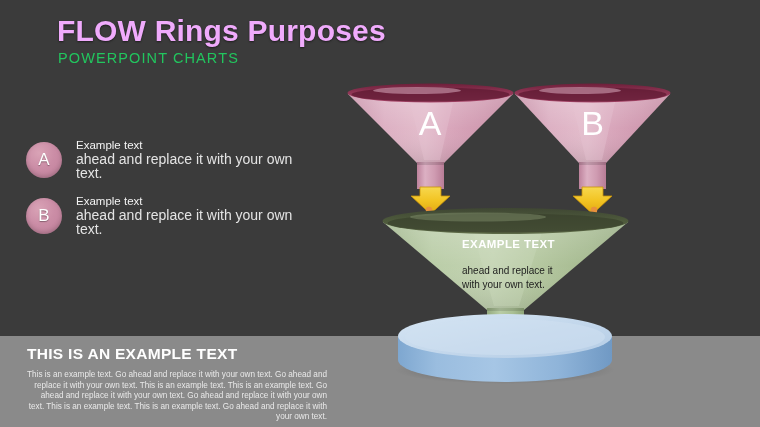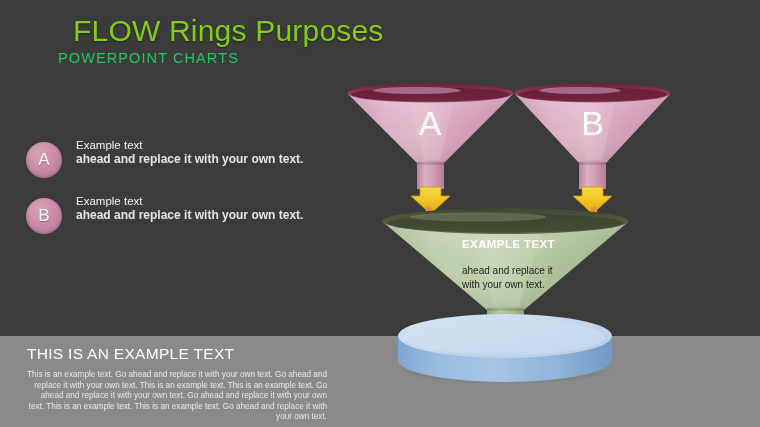--- a/index.html
+++ b/index.html
@@ -14,24 +14,23 @@
     background:#3b3b3b; overflow:hidden;
   }
   
   #lower-band {
     position:absolute; left:0; top:336px; width:760px; height:91px;
     background:#8a8a8a;
   }
   
   #title {
     position:absolute; left:57px; top:14px;
-    font-size:30px; font-weight:400; color:#84cc16;
+    font-size:30px; font-weight:700; color:#f0abfc;
     letter-spacing:.2px; white-space:nowrap;
     text-shadow:0 1px 2px rgba(0,0,0,.5);
-    margin-left:16px;
   }
   #subtitle {
     position:absolute; left:58px; top:50px;
     font-size:14.5px; font-weight:400; color:#22c55e;
     letter-spacing:1.1px; white-space:nowrap;
   }
   
   .legend-item { position:absolute; left:26px; width:290px; height:48px; }
   #legend-a { top:138px; }
   #legend-b { top:194px; }
@@ -45,26 +44,26 @@
     position:absolute; left:0; top:0; width:36px; height:36px;
     display:flex; align-items:center; justify-content:center;
     font-size:17px; color:#ffffff; font-weight:400;
     text-shadow:0 1px 1px rgba(0,0,0,.35);
   }
   .legend-text { position:absolute; left:50px; top:0px; width:240px; }
   .legend-head {
     font-size:11.5px; color:#f3f3f3; line-height:14px; font-weight:400;
   }
   .legend-sub {
-    font-size:12px; color:#e4e4e4; line-height:14px; font-weight:700;
+    font-size:14px; color:#e4e4e4; line-height:14px; font-weight:400;
   }
   
   #bottom-block { position:absolute; left:27px; top:344px; width:300px; }
   #bottom-heading {
-    font-size:15.5px; font-weight:normal; color:#ffffff;
+    font-size:15.5px; font-weight:bold; color:#ffffff;
     letter-spacing:.3px; line-height:20px;
   }
   #bottom-para {
     margin-top:6px;
     font-size:8.2px; line-height:10.6px; color:#e9e9e9;
     text-align:right;
   }
   
   #graphic { position:absolute; left:0; top:0; width:760px; height:427px; }
   svg { display:block; }

